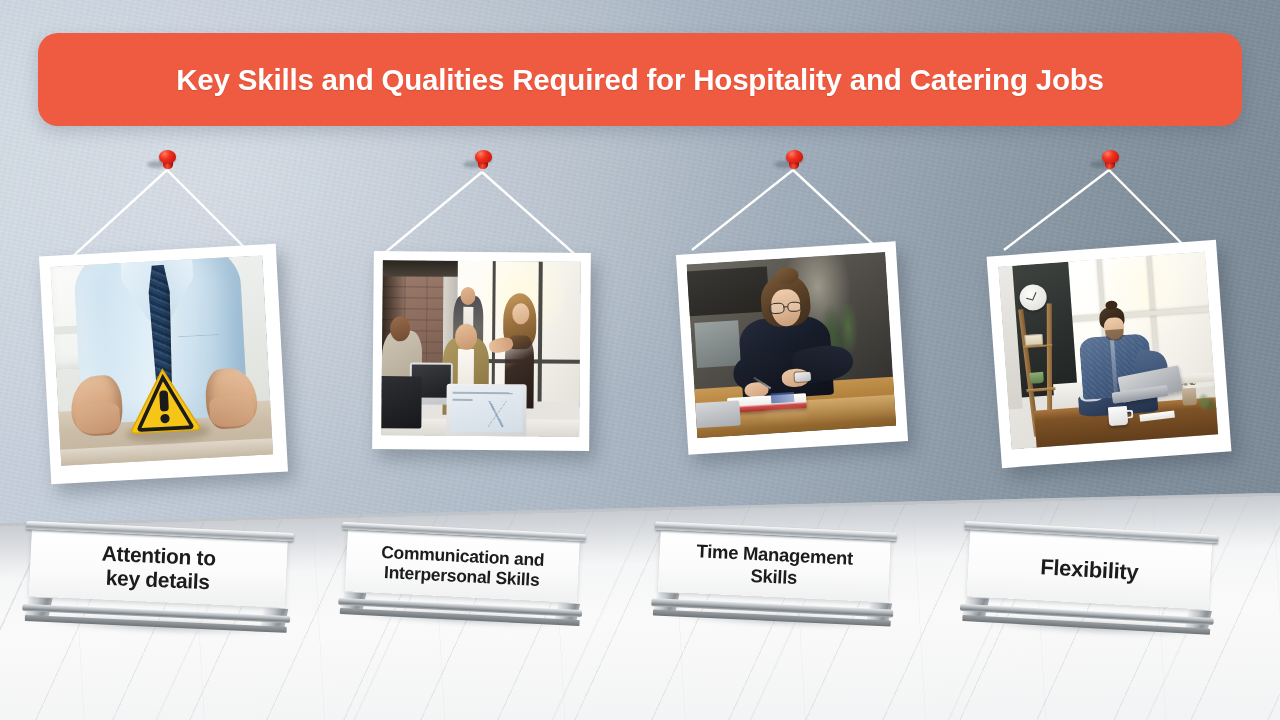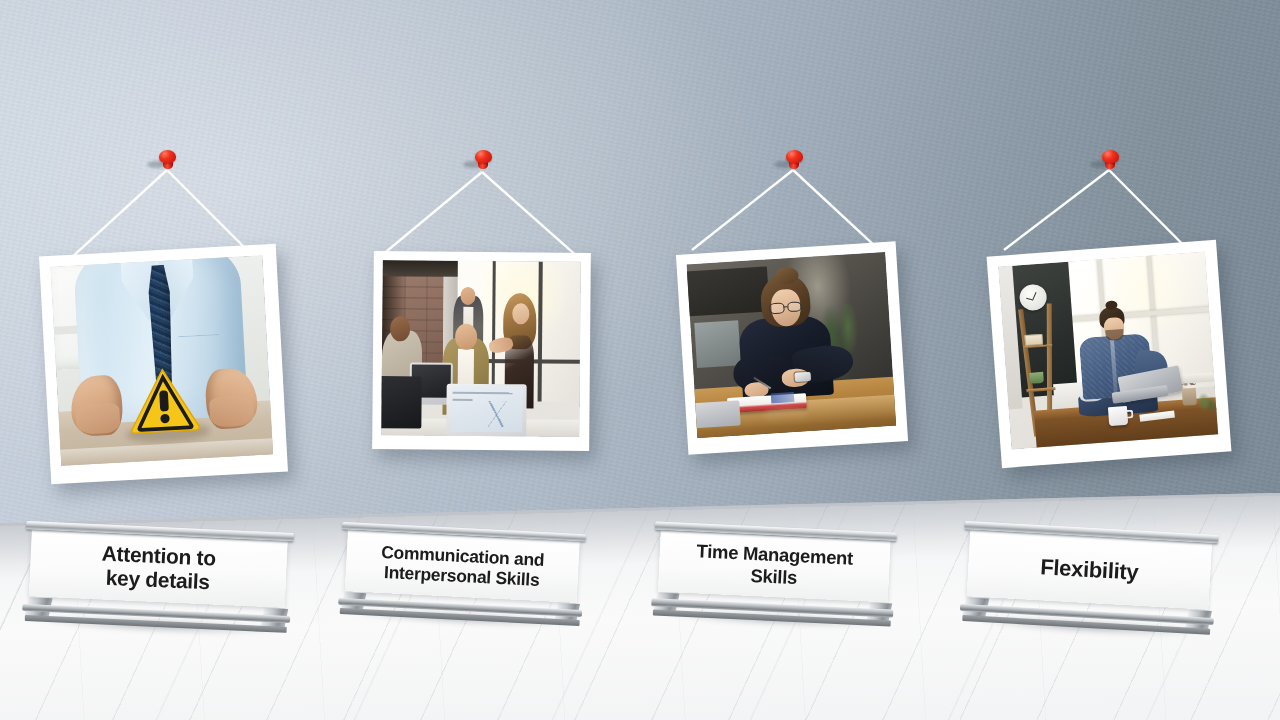--- a/index.html
+++ b/index.html
@@ -445,20 +445,23 @@
 
   <div class="wall">
     <div class="wall-noise"></div>
   </div>
 
   <div class="floor">
     <div class="floor-shade"></div>
     <div class="floor-streaks"></div>
   </div>
 
+  <div class="banner">
+    <div class="banner-title">Key Skills and Qualities Required for Hospitality and Catering Jobs</div>
+  </div>
 
   <div class="hang" style="left:45px; top:150px; width:245px; height:345px;">
     <div class="pin">
       <div class="pin-shadow"></div>
       <div class="pin-neck"></div>
       <div class="pin-head"></div>
     </div>
     <svg class="wire" viewBox="0 0 245 345" preserveAspectRatio="none">
       <path d="M122 20 L26 108" stroke="#ffffff" stroke-width="2.4" fill="none"></path>
       <path d="M122 20 L222 120" stroke="#ffffff" stroke-width="2.4" fill="none"></path>

